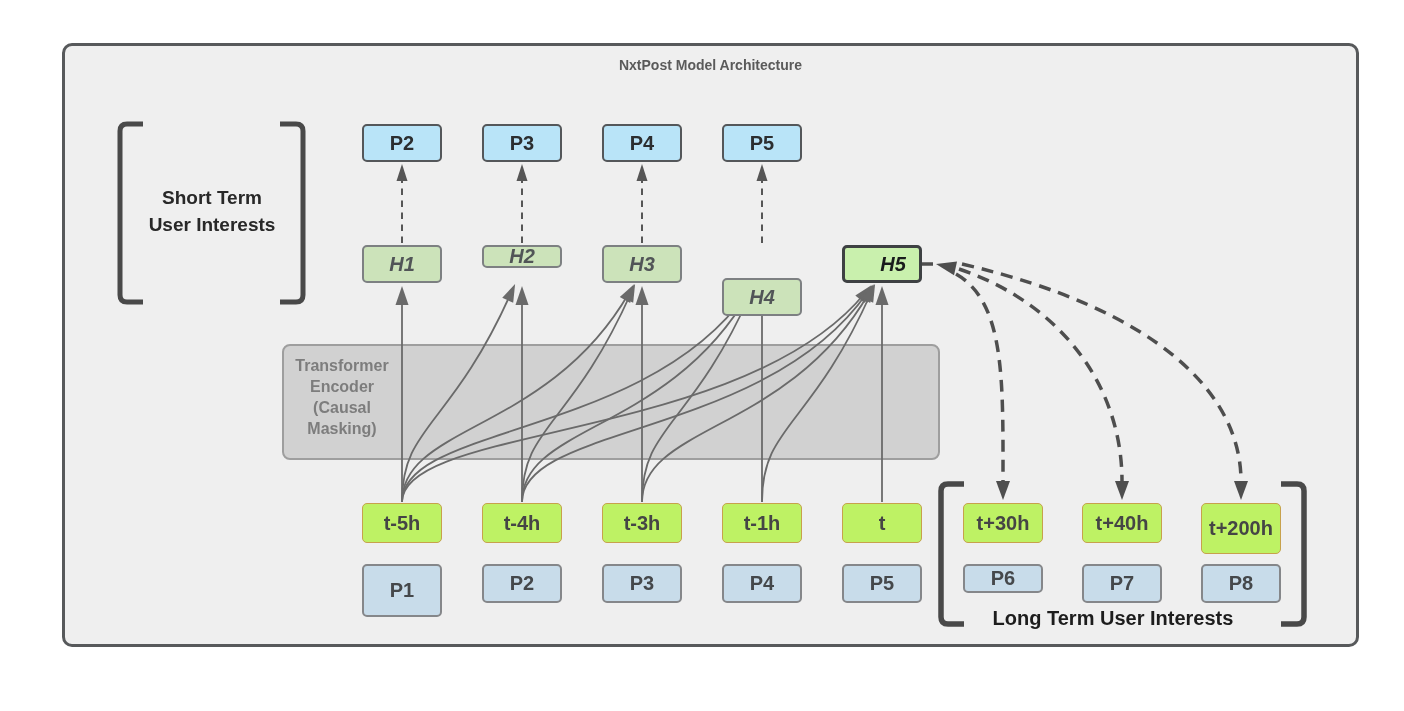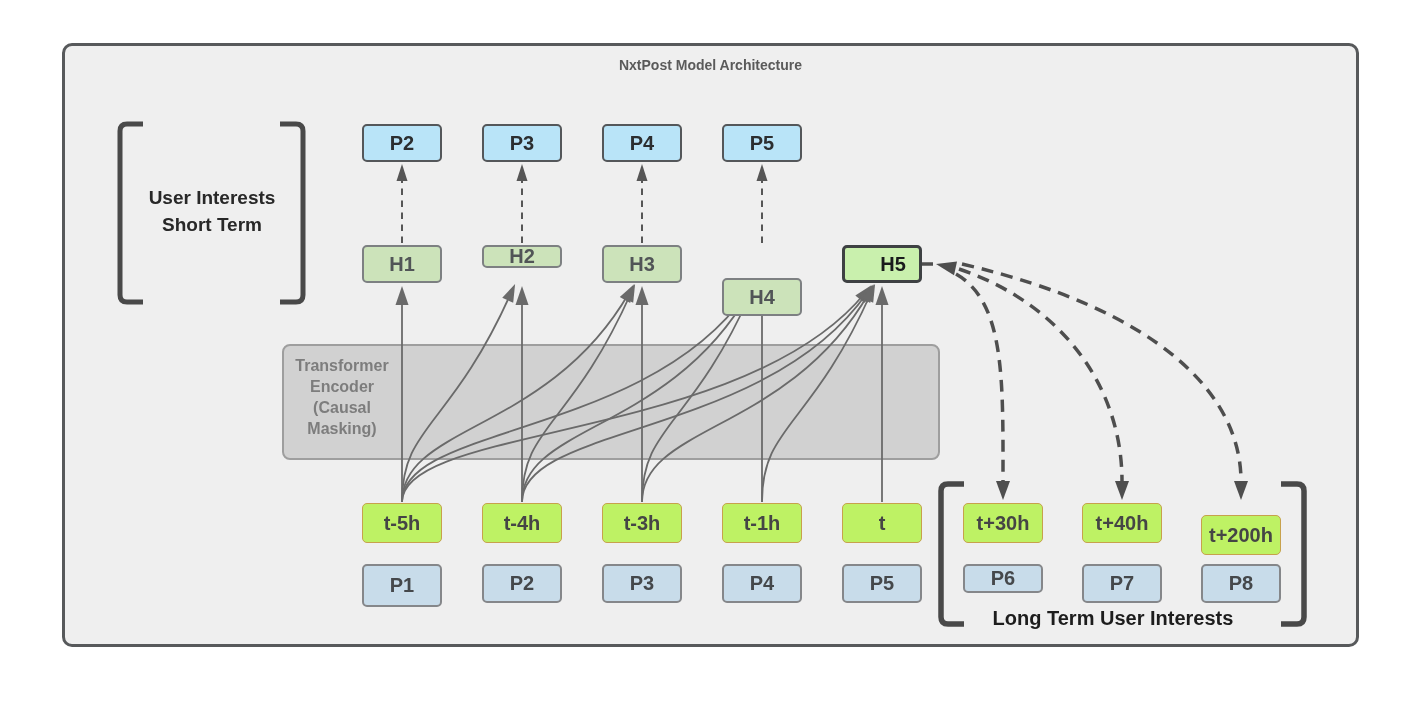--- a/index.html
+++ b/index.html
@@ -9,21 +9,21 @@
            background:#efefef; border:3px solid #57595b; border-radius:10px;
            box-sizing:border-box; z-index:0; }
   .encoder { position:absolute; left:282px; top:344px; width:658px; height:116px;
              background:#d1d1d1; border:2px solid #9e9e9e; border-radius:8px;
              box-sizing:border-box; z-index:1; }
   svg.overlay { position:absolute; left:0; top:0; z-index:2; }
   .box { position:absolute; display:flex; align-items:center; justify-content:center;
          font-weight:bold; font-size:20px; border-radius:5px; box-sizing:border-box;
          z-index:3; }
   .box.pred   { background:#b9e4f8; border:2.5px solid #54575a; color:#2c2e30; }
-  .box.hid    { background:#cce3ba; border:2.5px solid #7d8082; color:#515557; }
+  .box.hid    { background:#cce3ba; border:2.5px solid #7d8082; color:#515557;font-style:italic; }
   .box.hid.active { background:#c9f0ad; border:3px solid #3e4143; color:#191b1c; }
   .box.input  { background:#bef264; border:1.5px solid #c7a14c; color:#454545; }
   .box.post   { background:#c8dcea; border:2.5px solid #85878a; color:#45484b; }
   .title { position:absolute; left:62px; top:57px; width:1297px; text-align:center;
            font-weight:bold; font-size:14px; color:#5a5a5a; z-index:3; }
   .stlabel { position:absolute; left:119px; top:184px; width:186px; text-align:center;
              font-weight:bold; font-size:19px; line-height:27px; color:#282828; z-index:3; }
   .ltlabel { position:absolute; left:943px; top:607px; width:340px; text-align:center;
              font-weight:bold; font-size:20px; color:#1d1d1d; z-index:3; }
   .enclabel { position:absolute; left:286px; top:355px; width:112px; text-align:center;
@@ -85,22 +85,22 @@
       <polygon points="1003,500 996,481 1010,481" fill="#4e4e4e"></polygon>
       <path d="M 959 269 C 1065 305, 1122 390, 1122 481" stroke="#4e4e4e" stroke-width="3.5" fill="none" stroke-dasharray="12 8"></path>
       <polygon points="1122,500 1115,481 1129,481" fill="#4e4e4e"></polygon>
       <path d="M 962 264 C 1160 310, 1241 395, 1241 481" stroke="#4e4e4e" stroke-width="3.5" fill="none" stroke-dasharray="12 8"></path>
       <polygon points="1241,500 1234,481 1248,481" fill="#4e4e4e"></polygon>
     </svg>
 
   <div class="title">NxtPost Model Architecture</div>
 
   <div class="stlabel">
+    <div>Short Term</div>
     <div>User Interests</div>
-    <div>Short Term</div>
   </div>
 
   <div class="enclabel">
     <div>Transformer</div>
     <div>Encoder</div>
     <div>(Causal</div>
     <div>Masking)</div>
   </div>
 
   <div class="ltlabel">Long Term User Interests</div>
@@ -111,24 +111,24 @@
     <div class="box hid" style="left: 362px; top: 245px; width: 80px; height: 38px;">H1</div>
     <div class="box hid" style="left: 482px; top: 245px; width: 80px; height: 23px; text-align: center;">H2</div>
     <div class="box hid" style="left: 602px; top: 245px; width: 80px; height: 38px;">H3</div>
     <div class="box hid" style="left: 722px; top: 234px; width: 80px; height: 38px; margin-top: 44px;">H4</div>
     <div class="box hid active" style="left: 842px; top: 245px; width: 80px; height: 38px; padding-left: 22px;">H5</div>
     <div class="box input" style="left: 362px; top: 503px; width: 80px; height: 40px;">t-5h</div>
     <div class="box input" style="left: 482px; top: 503px; width: 80px; height: 40px;">t-4h</div>
     <div class="box input" style="left: 602px; top: 503px; width: 80px; height: 40px;">t-3h</div>
     <div class="box input" style="left: 722px; top: 503px; width: 80px; height: 40px;">t-1h</div>
     <div class="box input" style="left: 842px; top: 503px; width: 80px; height: 40px;">t</div>
-    <div class="box post" style="left: 362px; top: 564px; width: 80px; height: 43px;">P1</div>
+    <div class="box post" style="left: 362px; top: 564px; width: 80px; height: 53px;">P1</div>
     <div class="box post" style="left: 482px; top: 564px; width: 80px; height: 39px;">P2</div>
     <div class="box post" style="left: 602px; top: 564px; width: 80px; height: 39px;">P3</div>
     <div class="box post" style="left: 722px; top: 564px; width: 80px; height: 39px;">P4</div>
     <div class="box post" style="left: 842px; top: 564px; width: 80px; height: 39px;">P5</div>
     <div class="box input" style="left: 963px; top: 503px; width: 80px; height: 40px;">t+30h</div>
     <div class="box input" style="left: 1082px; top: 503px; width: 80px; height: 40px;">t+40h</div>
-    <div class="box input" style="left: 1201px; top: 503px; width: 80px; height: 40px; margin-top: 12px;">t+200h</div>
+    <div class="box input" style="left: 1201px; top: 503px; width: 80px; height: 51px;">t+200h</div>
     <div class="box post" style="left: 963px; top: 564px; width: 80px; height: 29px;">P6</div>
     <div class="box post" style="left: 1082px; top: 564px; width: 80px; height: 39px;">P7</div>
     <div class="box post" style="left: 1201px; top: 564px; width: 80px; height: 39px;">P8</div>
   </div>
 
 </body></html>

